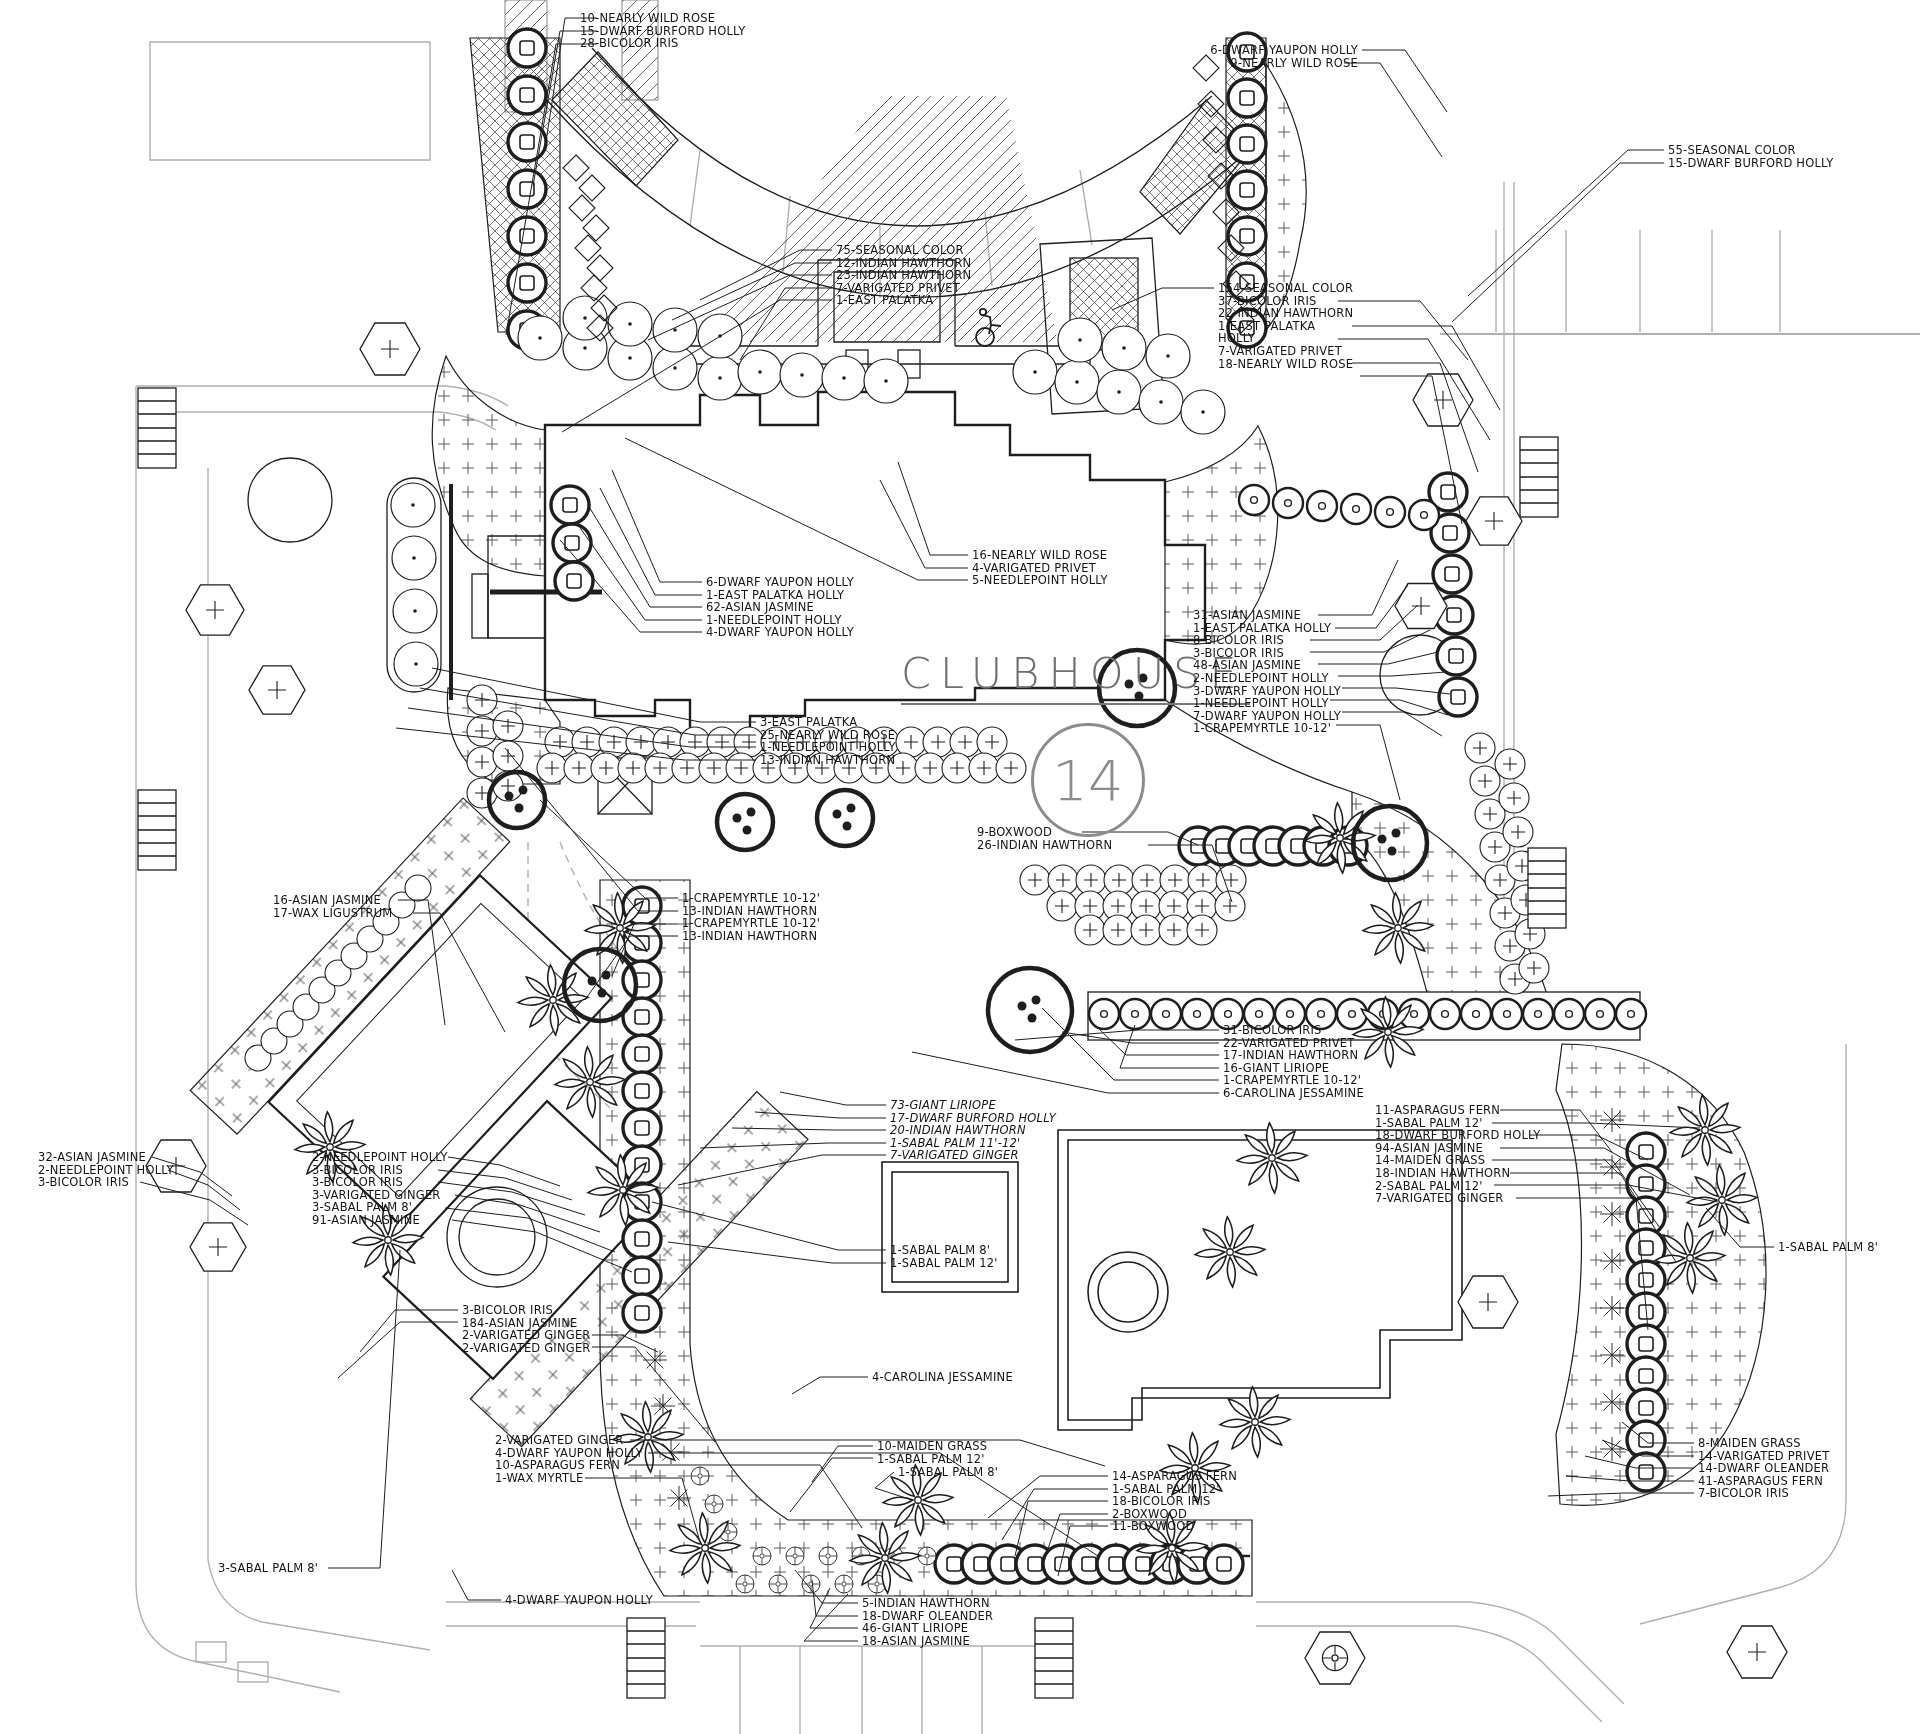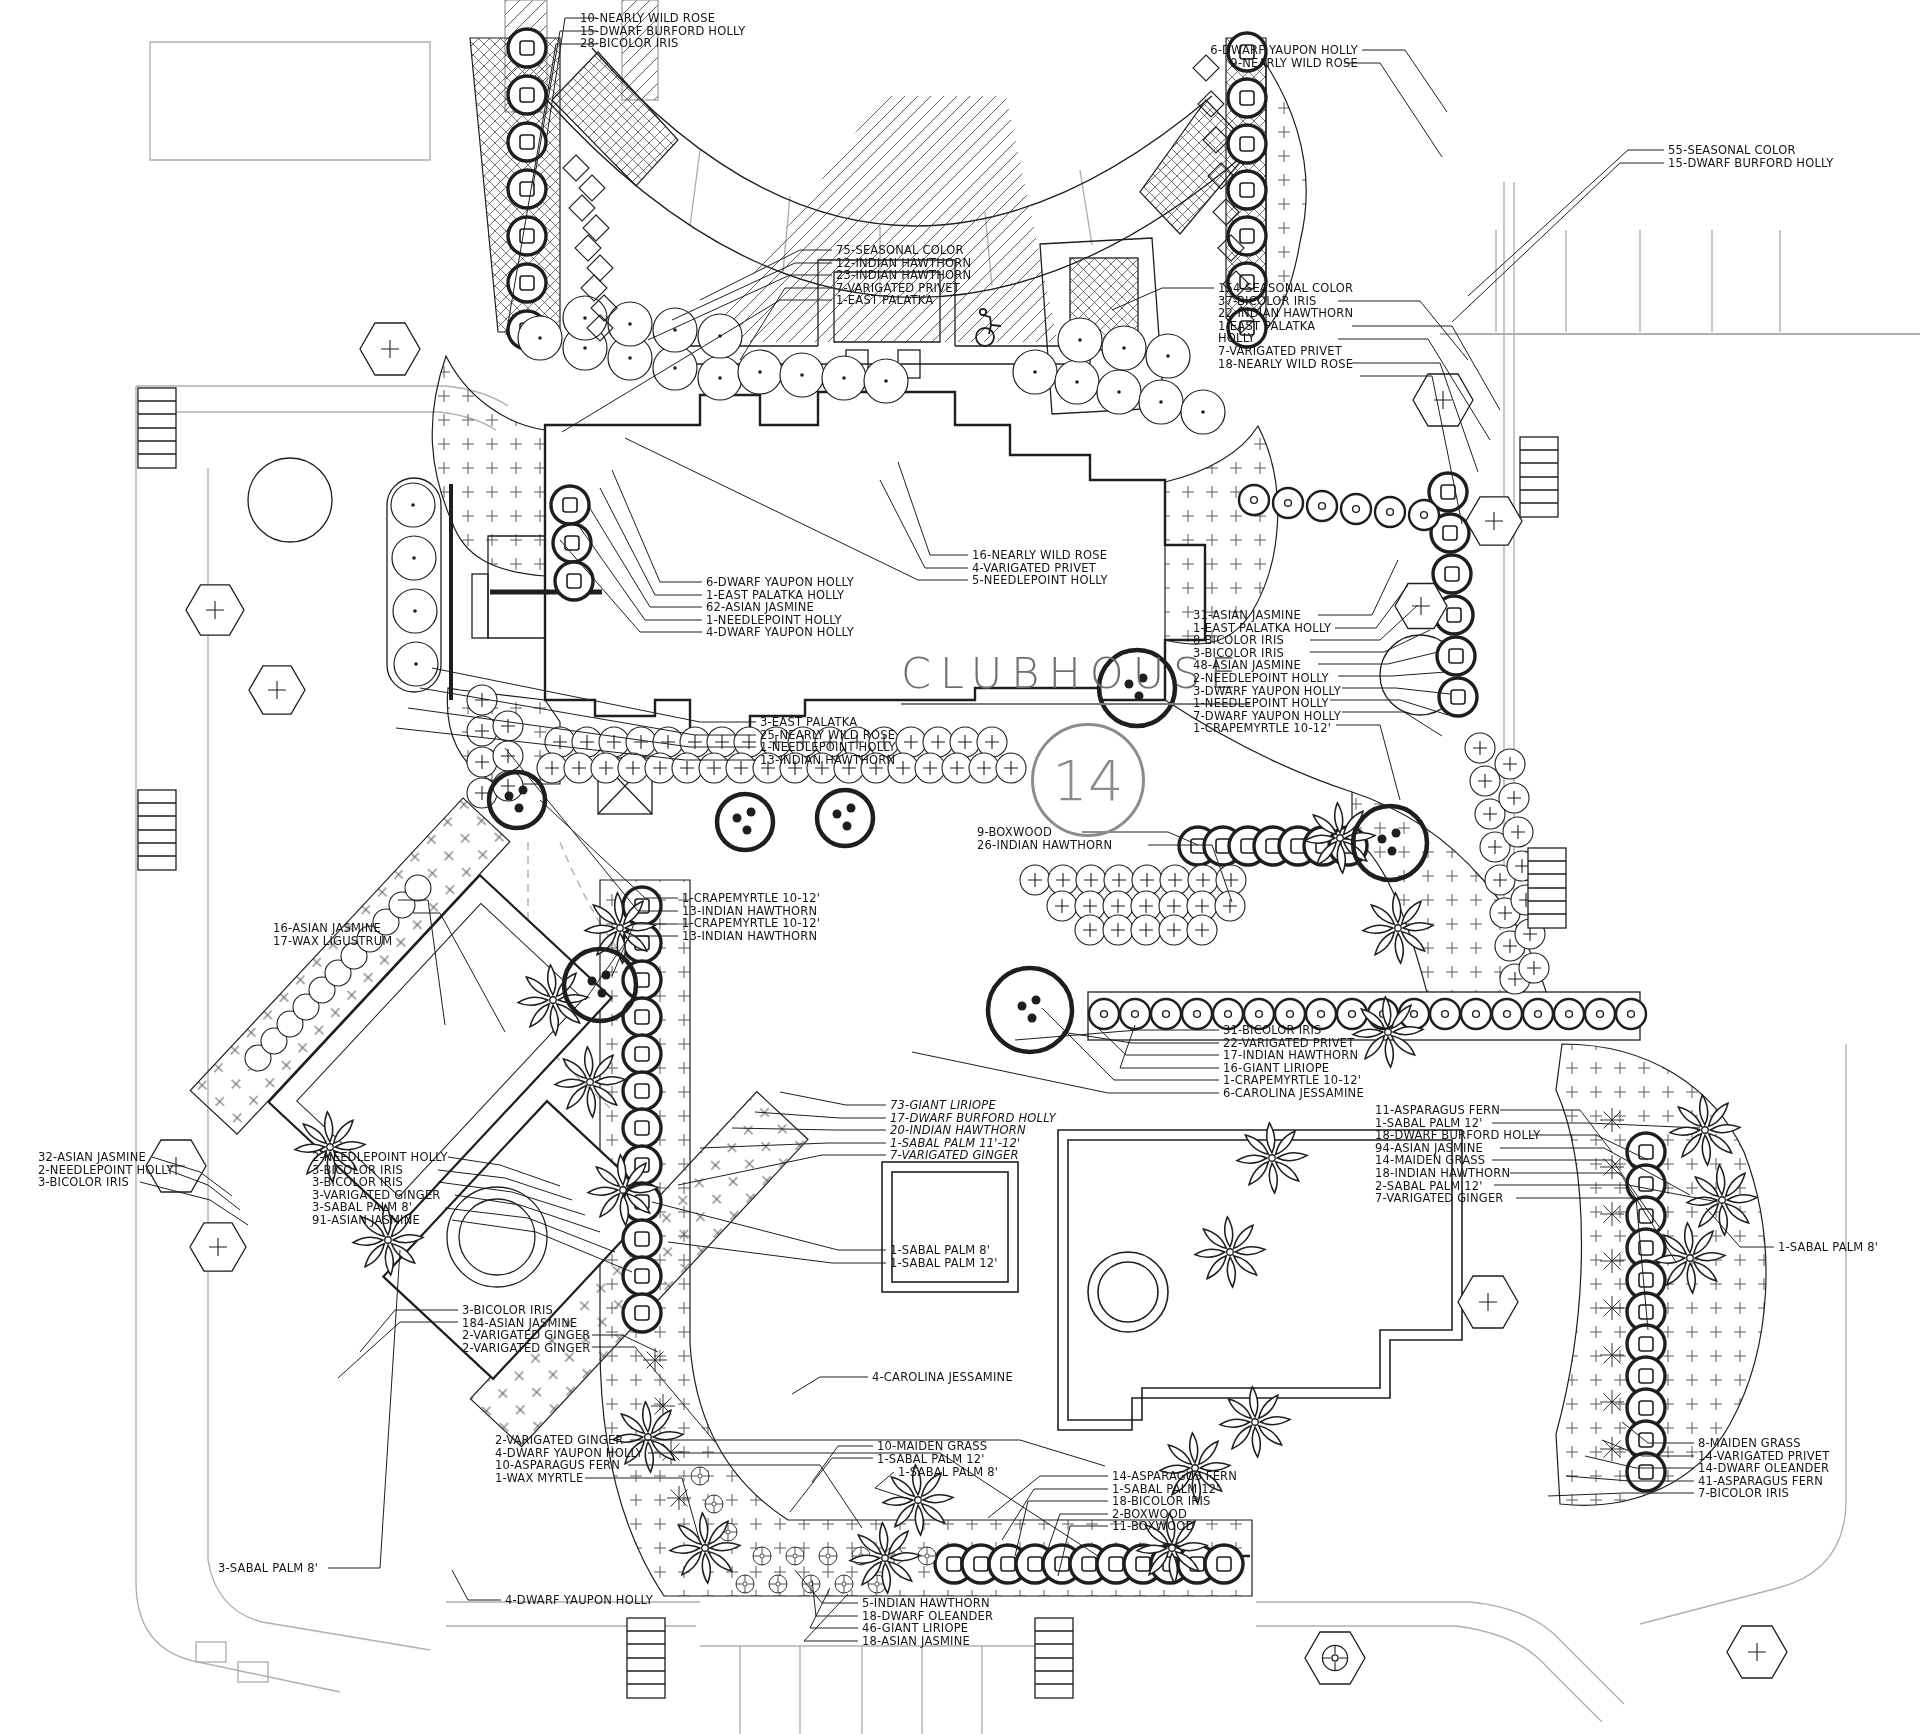--- a/index.html
+++ b/index.html
@@ -671,21 +671,21 @@
       <div class="plabel" style="left: 760px; top: 716px;">
         <div>3-EAST PALATKA</div>
         <div>25-NEARLY WILD ROSE</div>
         <div>1-NEEDLEPOINT HOLLY</div>
         <div>13-INDIAN HAWTHORN</div>
       </div>
       <div class="plabel" style="left: 977px; top: 826px;">
         <div>9-BOXWOOD</div>
         <div>26-INDIAN HAWTHORN</div>
       </div>
-      <div class="plabel" style="left: 273px; top: 894px; margin-top: 28px;">
+      <div class="plabel" style="left: 273px; top: 894px;">
         <div>16-ASIAN JASMINE</div>
         <div>17-WAX LIGUSTRUM</div>
       </div>
       <div class="plabel" style="left: 682px; top: 892px;">
         <div>1-CRAPEMYRTLE 10-12'</div>
         <div>13-INDIAN HAWTHORN</div>
         <div>1-CRAPEMYRTLE 10-12'</div>
         <div>13-INDIAN HAWTHORN</div>
       </div>
       <div class="plabel" style="left: 1223px; top: 1024px;">

